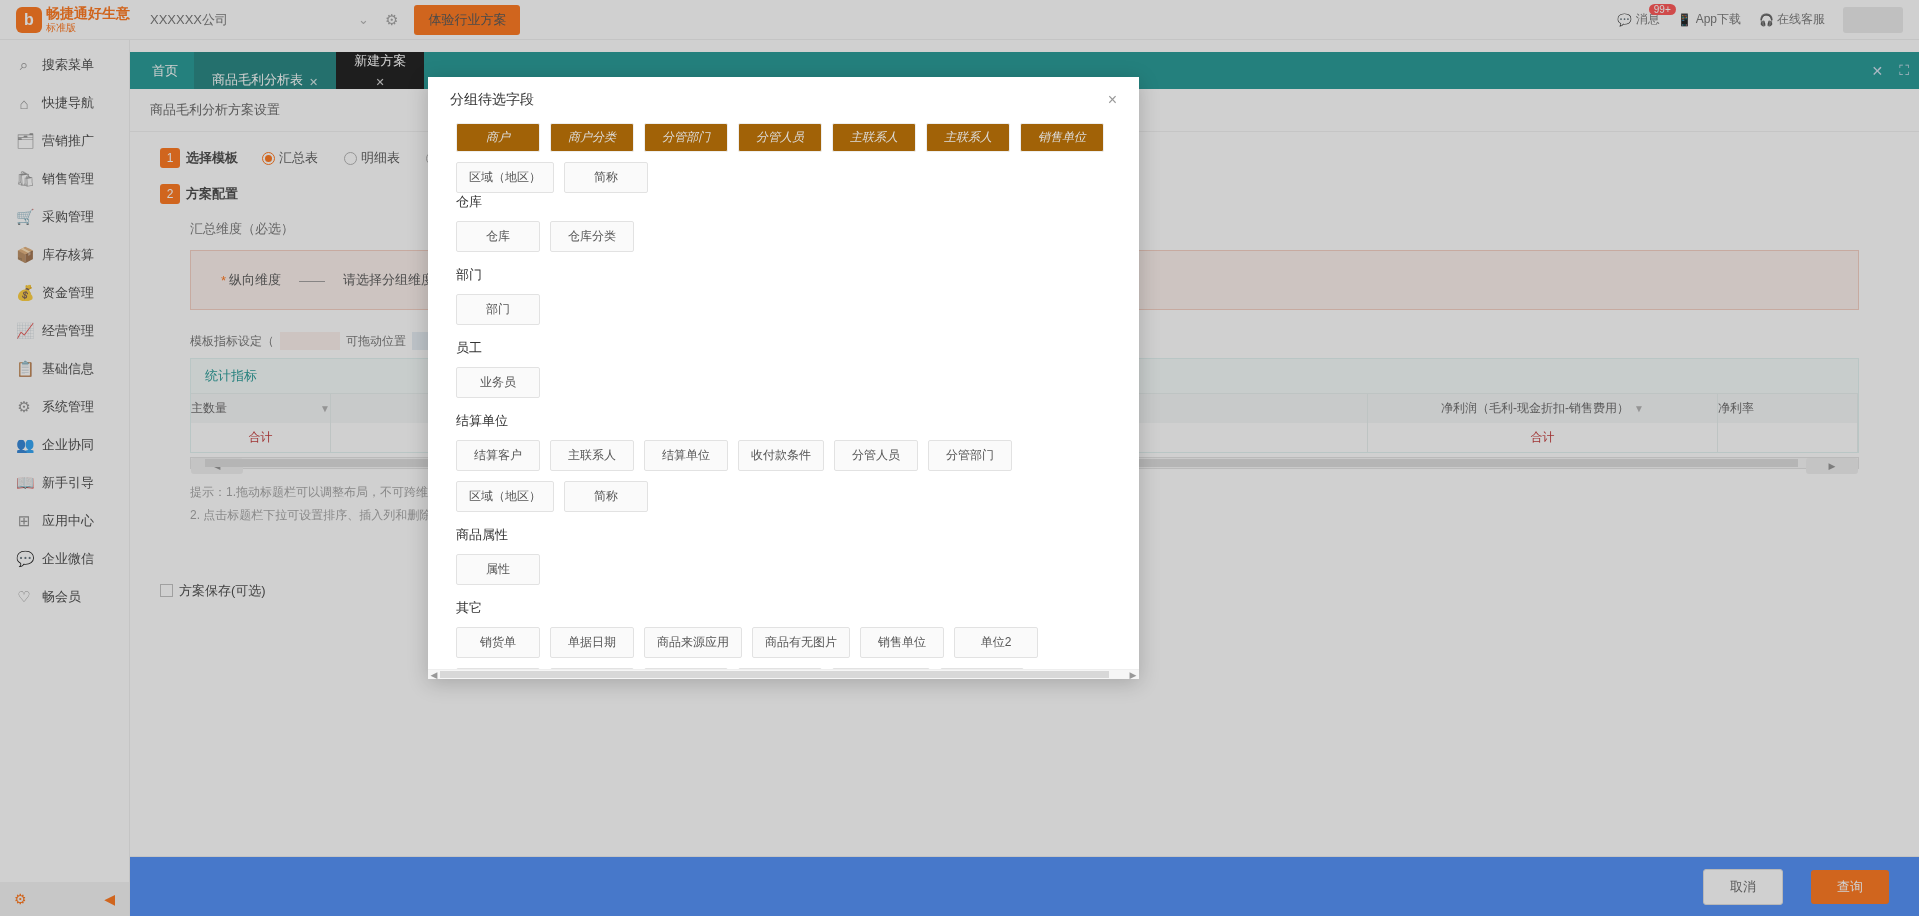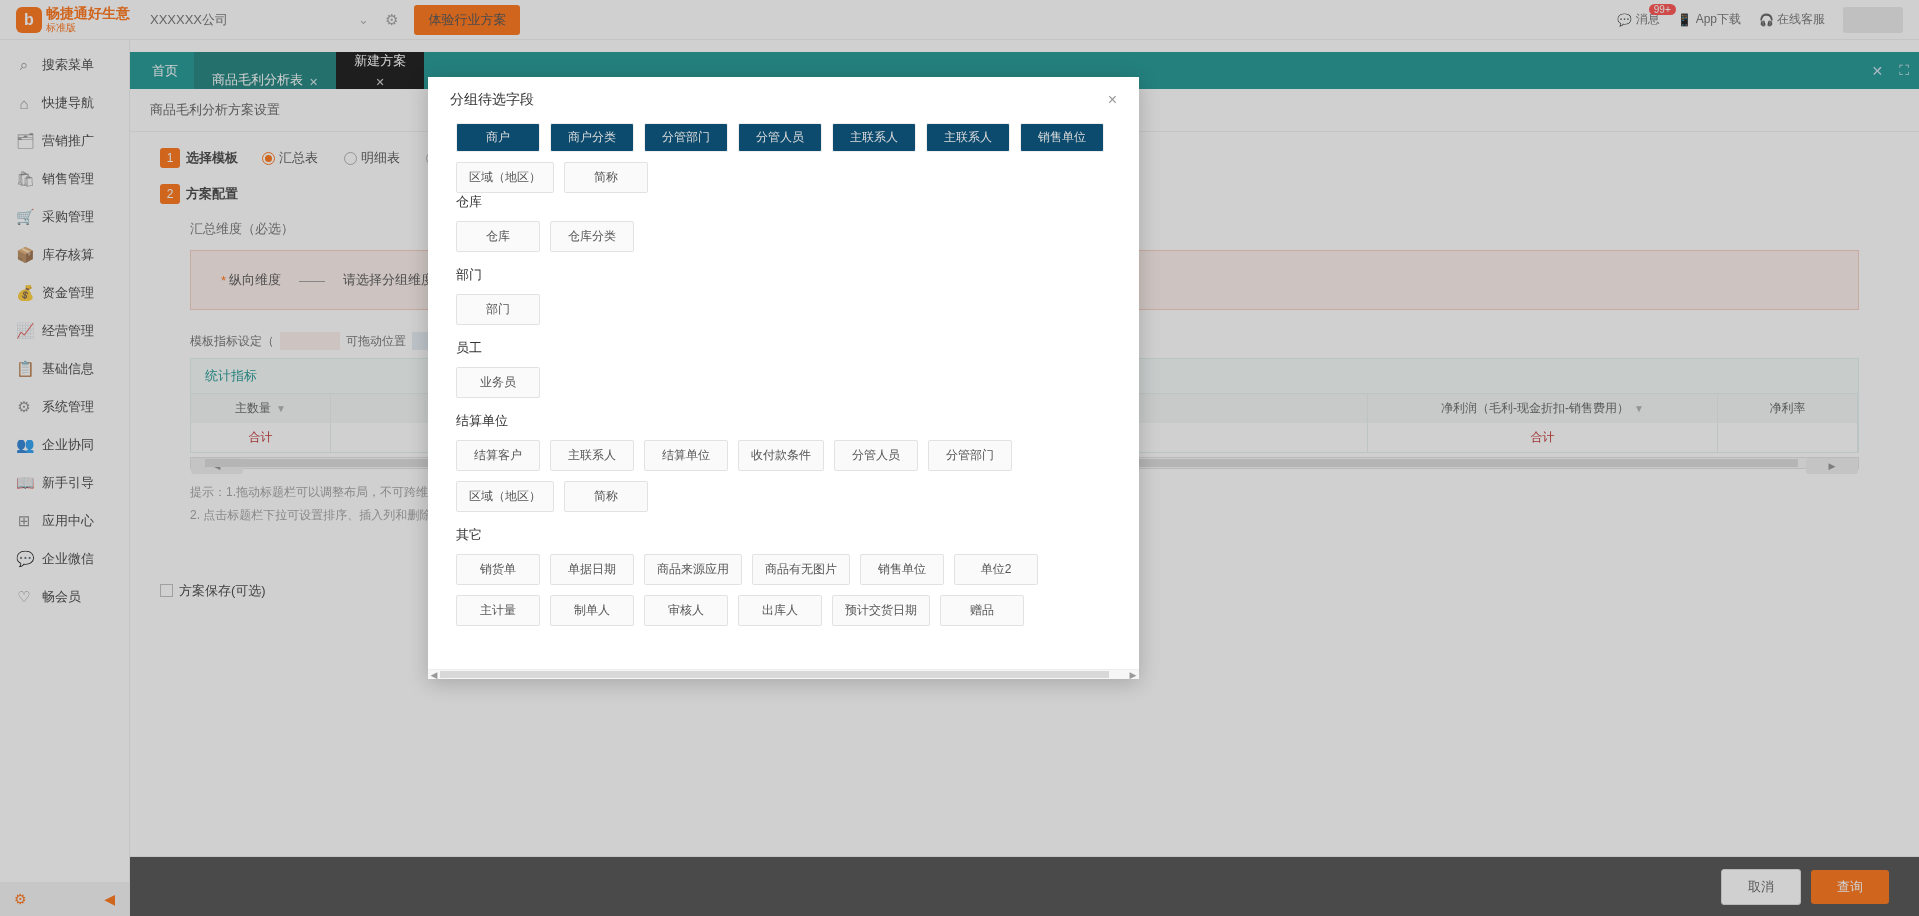--- a/index.html
+++ b/index.html
@@ -49,44 +49,44 @@
 .sw-box{ width:60px; height:18px; display:inline-block;}
 .sw-box.a{ background:#fbeeea;}
 .sw-box.b{ background:#e4edf4;}
 .table-wrap{ margin:0 30px; border:1px solid #dff1f0; background:#fff;}
 .tbl-top{ background:#f4fbfa; padding:8px 14px; color:#0a8d88; font-size:13px;}
 .tbl-head{ display:flex; background:#f4f6f7; border-top:1px solid #e5eeed;}
 .th{ border-right:1px solid #e5eeed; padding:6px 0; text-align:center; font-size:12px; color:#555; display:flex; align-items:center; justify-content:center; gap:5px;}
 .th .dd{ color:#aaa; font-size:10px;}
 .tbl-sum{ display:flex; background:#fff;}
 .td{ border-right:1px solid #e5eeed; padding:6px 0; text-align:center; font-size:12px; color:#b91c1c;}
-.w120{width:140px;} .w260{width:260px;} .wflex{flex:1;} .w350{width:350px;}
+.w120{width:140px;justify-content:space-between;} .w260{width:260px;} .wflex{flex:1;} .w350{width:350px;}
 .hscroll{ height:12px; background:#f7f7f7; border:1px solid #e0e0e0; margin:4px 30px 0; position:relative;}
 .hscroll .btn{ width:14px;height:12px;background:#eee;position:absolute;top:0;display:flex;align-items:center;justify-content:center;font-size:9px;color:#888;}
 .hscroll .btn.l{left:0;} .hscroll .btn.r{right:0;}
 .hscroll .thumb{ position:absolute; left:14px; right:60px; top:1px; bottom:1px; background:#d8d8d8;}
 .hints{ margin:12px 0 0 30px; font-size:12px; color:#999; line-height:1.9;}
 .save-row{ margin-top:55px; display:flex; align-items:center; font-size:13px; color:#333;}
 .chk{ width:13px;height:13px;border:1px solid #bbb; margin-right:6px;}
-.footer-btns{ position:absolute; bottom:0; right:0; height:60px; display:flex; align-items:center; gap:10px; padding-right:30px; background:#404040; width:100%; justify-content:flex-end; border-top:1px solid #eee;}
+.footer-btns{ position:absolute; bottom:0; right:0; height:60px; display:flex; align-items:center; gap:28px; padding-right:30px; background:#3b82f6; width:100%; justify-content:flex-end; border-top:1px solid #eee;}
 .btn{ padding:8px 26px; border-radius:3px; font-size:13px; cursor:pointer;}
 .btn.ghost{ background:#fff; border:1px solid #ddd; color:#555;}
 .btn.pri{ background:#f60; color:#fff;}
 .overlay{ position:absolute; inset:0; background:rgba(100,100,100,.3); z-index:100; pointer-events:none;}
 .modal{ position:absolute; z-index:101; left:428px; top:77px; width:711px; background:#fff; box-shadow:0 4px 20px rgba(0,0,0,.2); display:flex; flex-direction:column; height:602px;}
 .modal-header{ padding:14px 22px; font-size:14px; color:#333; display:flex; align-items:center;}
 .modal-header .close{ margin-left:auto; color:#999; font-size:16px; cursor:pointer; font-family:sans-serif;}
 .modal-body{ flex:1; overflow-y:auto; overflow-x:auto; padding:0 28px 10px; position:relative;}
 .field-group{ margin-top:14px; }
 .field-group:first-child{ margin-top:0;}
 .fg-title{ font-size:13px; color:#333; margin-bottom:10px; font-weight:500;}
 .chips{ display:flex; flex-wrap:wrap; gap:10px;}
 .chip{ min-width:84px; padding:6px 12px; text-align:center; border:1px solid #e2e2e2; background:#fafafa; color:#555; font-size:12px; cursor:pointer; border-radius:2px;}
 .modal-body .ghost-row{ display:flex; gap:10px; margin-bottom:10px;}
-.ghost-chip{ min-width:84px; height:29px; border:1px solid #eee; background:#0c4a6e; border-radius:2px; color:#ddd; font-size:12px; display:flex; align-items:center; justify-content:center;}
+.ghost-chip{ min-width:84px; height:29px; border:1px solid #eee; background:#a16207; border-radius:2px; color:#ddd; font-size:12px; display:flex; align-items:center; justify-content:center;font-style:italic;}
 .modal-hscroll{ height:10px; background:#f6f6f6; border-top:1px solid #eee; position:relative;}
 .modal-hscroll .l,.modal-hscroll .r{ width:12px;height:10px;position:absolute;top:0;display:flex;align-items:center;justify-content:center;color:#999;font-size:9px;}
 .modal-hscroll .l{left:0;} .modal-hscroll .r{right:0;}
 .modal-hscroll .thumb{position:absolute;left:12px;right:30px;top:1px;bottom:1px;background:#d8d8d8;}
 .modal-body::-webkit-scrollbar{ width:10px;}
 .modal-body::-webkit-scrollbar-thumb{ background:#ccc; border-radius:5px;}
 </style>
 </head>
 <body>
 
@@ -349,20 +349,26 @@
             <div class="chip">主联系人</div>
             <div class="chip">结算单位</div>
             <div class="chip">收付款条件</div>
             <div class="chip">分管人员</div>
             <div class="chip">分管部门</div>
             <div class="chip">区域（地区）</div>
             <div class="chip">简称</div>
           </div>
         </div>
         <div class="field-group">
+          <div class="fg-title">商品属性</div>
+          <div class="chips">
+            <div class="chip">属性</div>
+          </div>
+        </div>
+        <div class="field-group">
           <div class="fg-title">其它</div>
           <div class="chips">
             <div class="chip">销货单</div>
             <div class="chip">单据日期</div>
             <div class="chip">商品来源应用</div>
             <div class="chip">商品有无图片</div>
             <div class="chip">销售单位</div>
             <div class="chip">单位2</div>
             <div class="chip">主计量</div>
             <div class="chip">制单人</div>

